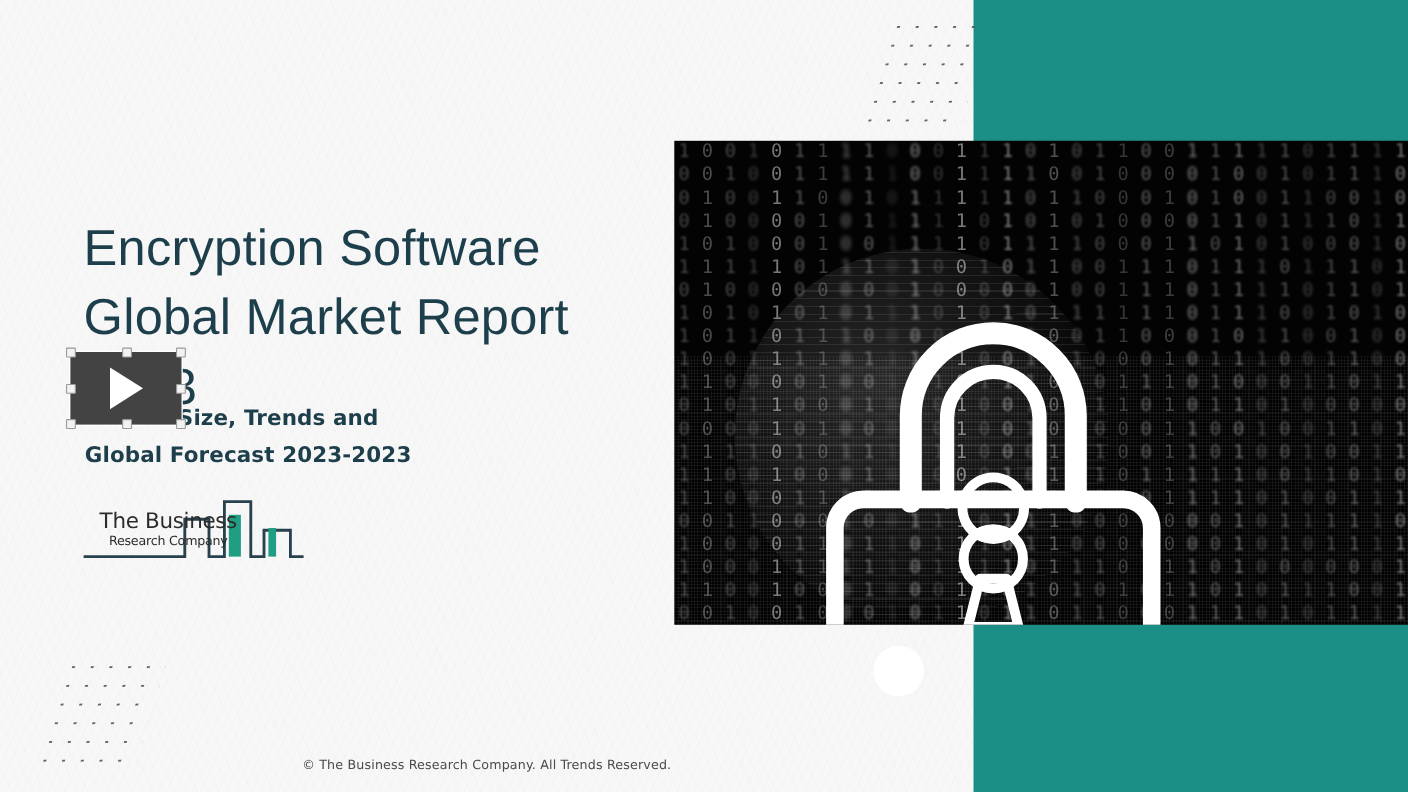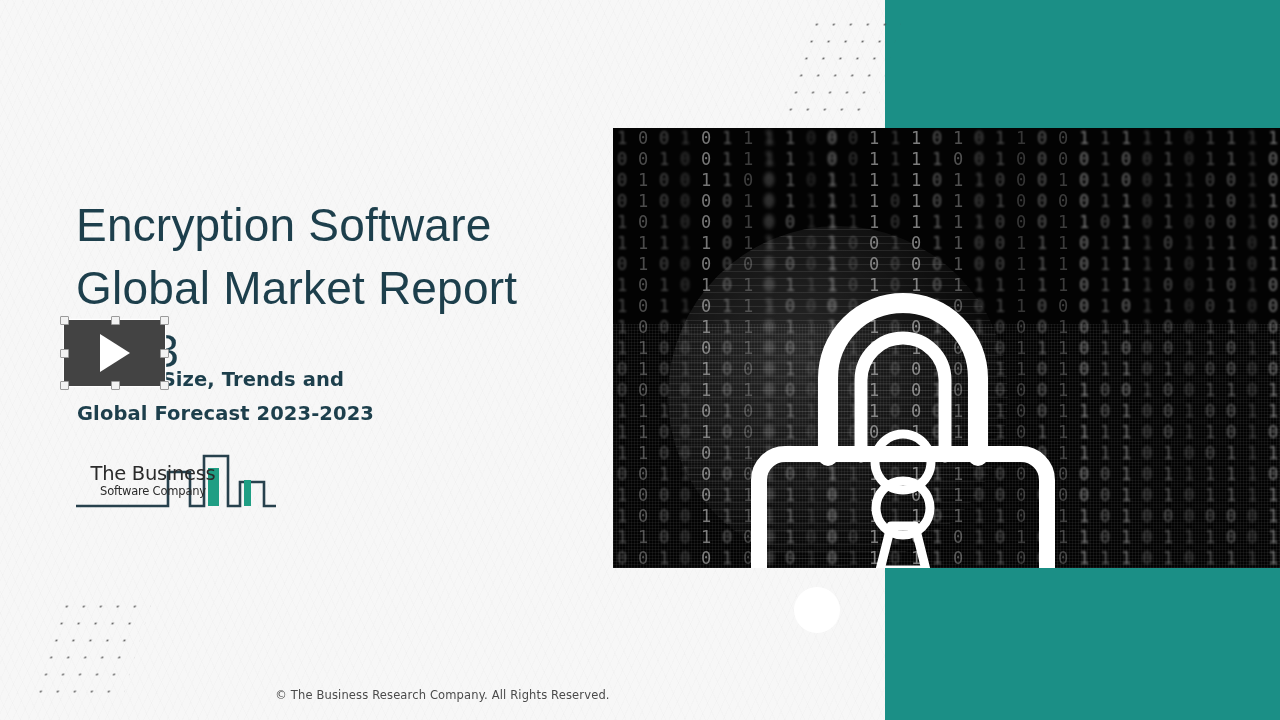--- a/index.html
+++ b/index.html
@@ -1307,19 +1307,19 @@
   </div>
 
   <div class="logo">
     <svg viewBox="0 0 212 60" width="212" height="60">
       <polyline points="8,54 100,54 100,20 122,20 122,54 136,54 136,4 160,4 160,54 172,54 172,30 196,30 196,54 208,54" fill="none" stroke="#27414d" stroke-width="2.6" stroke-linejoin="miter"></polyline>
       <rect x="140" y="16" width="11" height="38" fill="#1f9e84"></rect>
       <rect x="176" y="28" width="7" height="26" fill="#1f9e84"></rect>
     </svg>
     <div class="logo-text">
       <div class="logo-line1">The Business</div>
-      <div class="logo-line2">Software Company</div>
+      <div class="logo-line2">Research Company</div>
     </div>
   </div>
 
-  <div class="footer">© The Business Research Company.  All Rights Reserved.</div>
+  <div class="footer">© The Business Research Company.  All Trends Reserved.</div>
 
 </div>
 
 </body></html>

